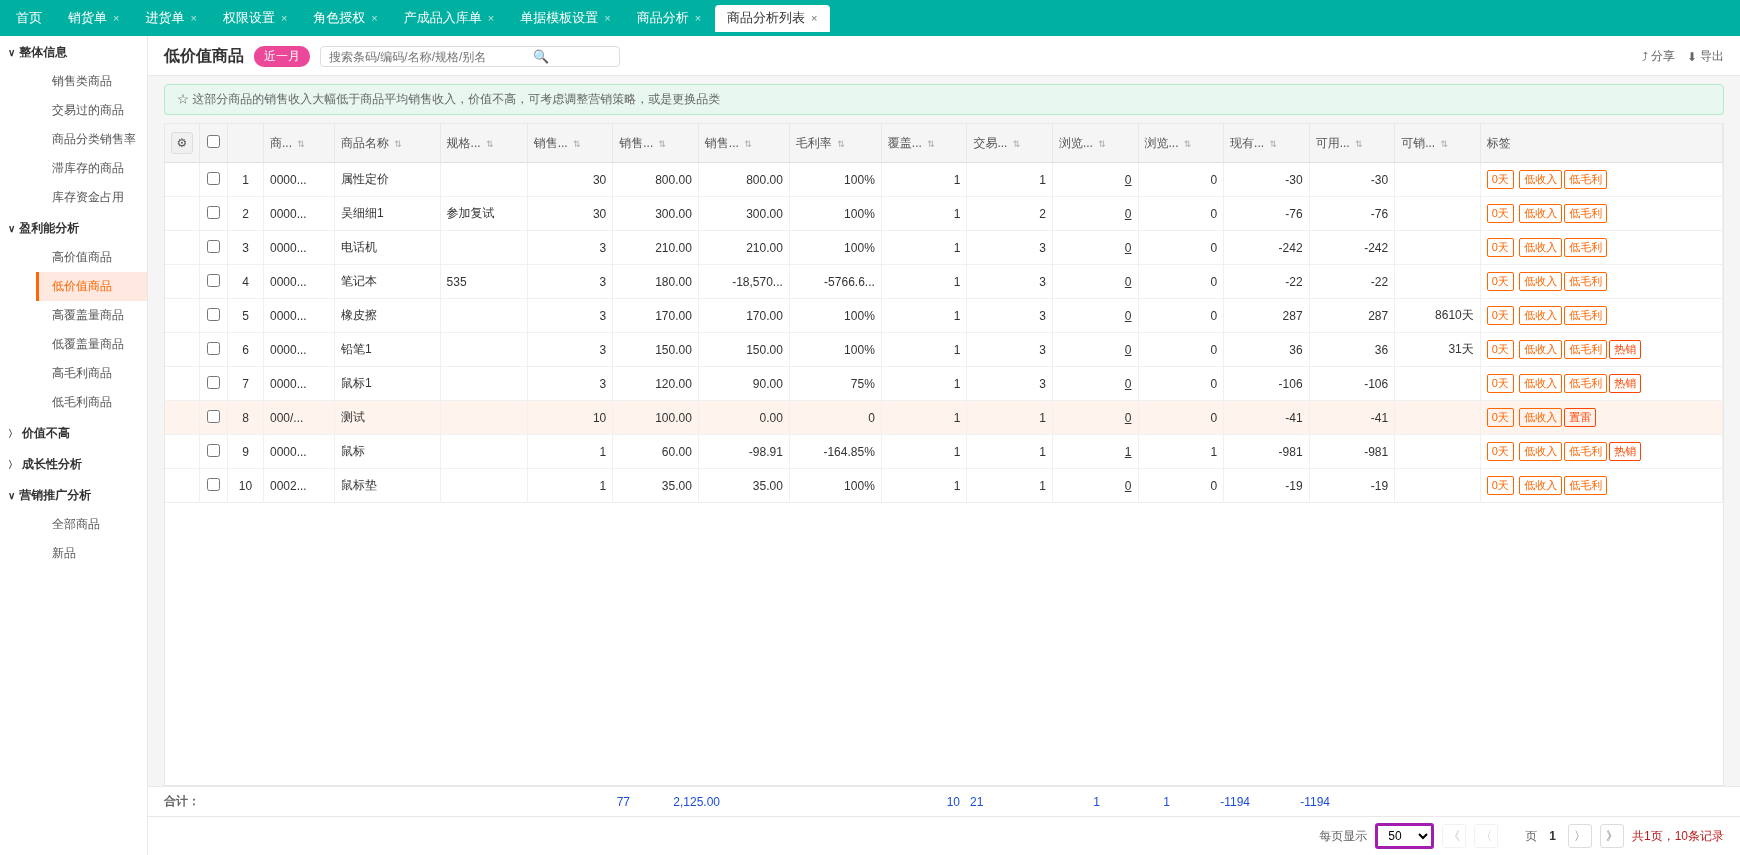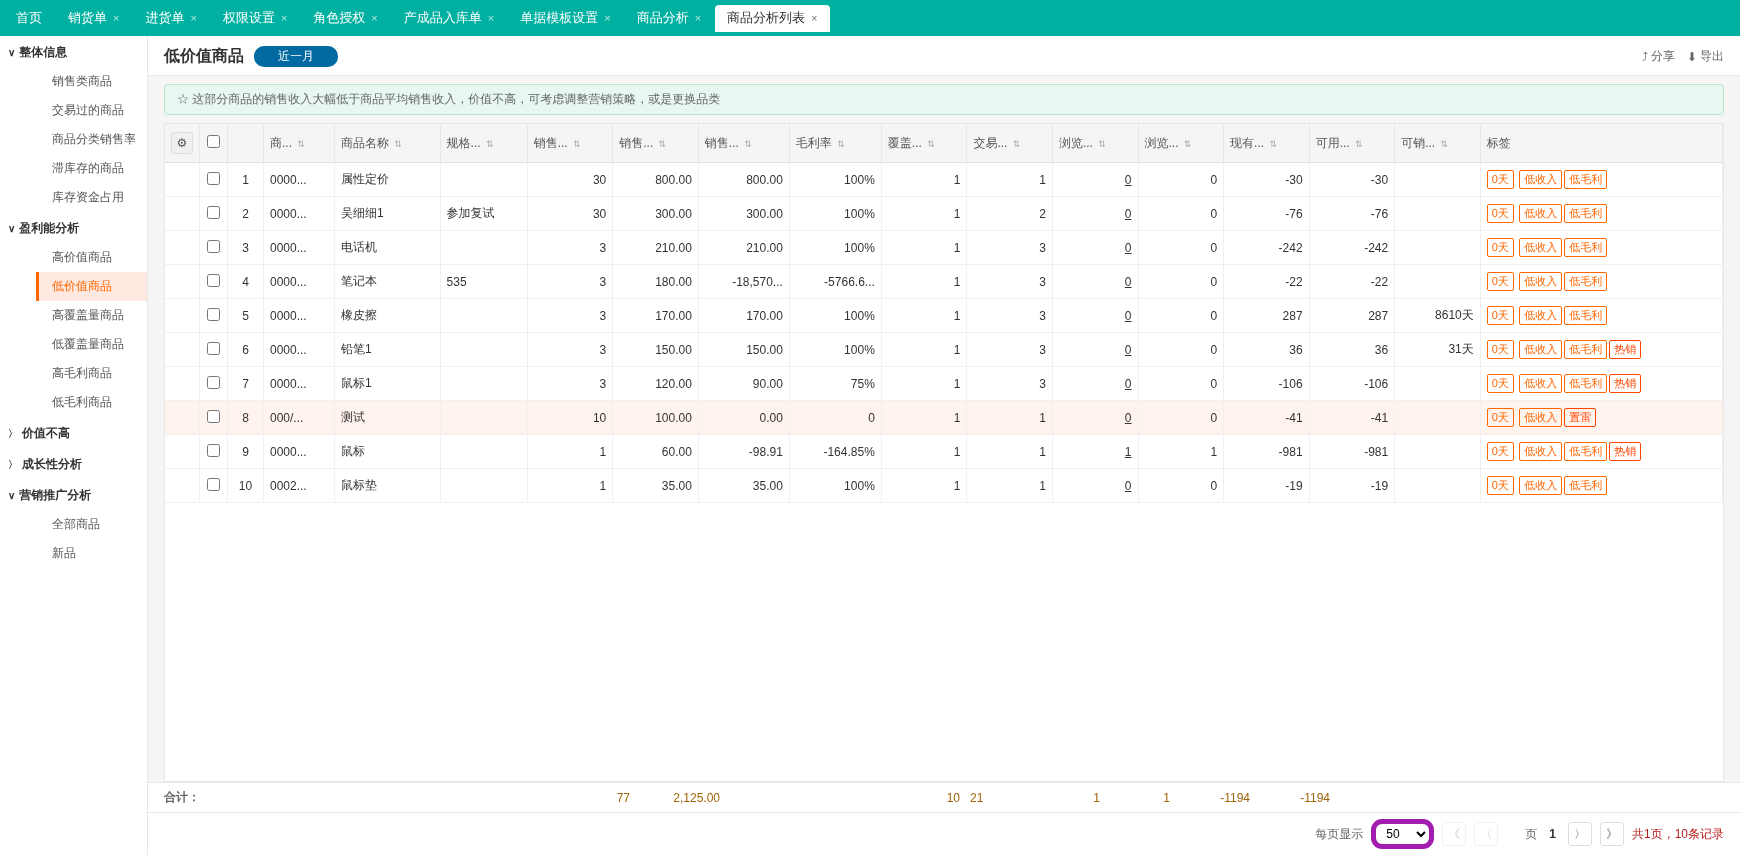--- a/index.html
+++ b/index.html
@@ -79,24 +79,24 @@
       background: #fff;
       border-bottom: 1px solid #e8e8e8;
       gap: 10px;
     }
     .page-title {
       font-size: 16px;
       font-weight: bold;
       color: #333;
     }
     .filter-btn {
-      background: #0369a1;
+      background: #ec4899;
       color: #fff;
       border: none;
-      padding: 2px 24px;
+      padding: 2px 10px;
       border-radius: 10px;
       cursor: pointer;
       font-size: 12px;
     }
     .search-box {
       display: flex;
       align-items: center;
       border: 1px solid #ddd;
       border-radius: 4px;
       padding: 2px 8px;
@@ -193,37 +193,37 @@
     
     .footer-bar {
       background: #fff;
       border-top: 1px solid #e8e8e8;
       padding: 6px 16px;
       display: flex;
       align-items: center;
       gap: 10px;
     }
     .total-label { color: #666; font-weight: bold; margin-right: 10px; }
-    .total-val { color: #a16207; }
+    .total-val { color: #1d4ed8; }
 
     
     .pagination-bar {
       background: #fff;
       border-top: 1px solid #e8e8e8;
       padding: 6px 16px;
       display: flex;
       align-items: center;
       justify-content: flex-end;
       gap: 8px;
     }
     .pagination-label { color: #666; margin-left: 19px; }
     .page-size-select {
-      border: 5px solid #a21caf;
+      border: 3px solid #a21caf;
       padding: 2px 6px;
-      border-radius: 11px;
+      border-radius: 3px;
       background: #fff;
     }
     .page-btn {
       width: 24px; height: 24px;
       border: 1px solid #ddd;
       background: #fff;
       cursor: pointer;
       display: flex;
       align-items: center;
       justify-content: center;
@@ -308,20 +308,24 @@
     </div>
     <div class="sidebar-item">全部商品</div>
     <div class="sidebar-item">新品</div>
   </aside>
 
   <div class="content-area">
 
     <div class="page-header">
       <h1 class="page-title">低价值商品</h1>
       <button class="filter-btn">近一月</button>
+      <div class="search-box">
+        <input type="text" placeholder="搜索条码/编码/名称/规格/别名" style="">
+        <span class="search-icon">🔍</span>
+      </div>
       <div class="header-actions">
         <div class="action-btn">
           <span>⤴</span>
           <span>分享</span>
         </div>
         <div class="action-btn">
           <span>⬇</span>
           <span>导出</span>
         </div>
       </div>

